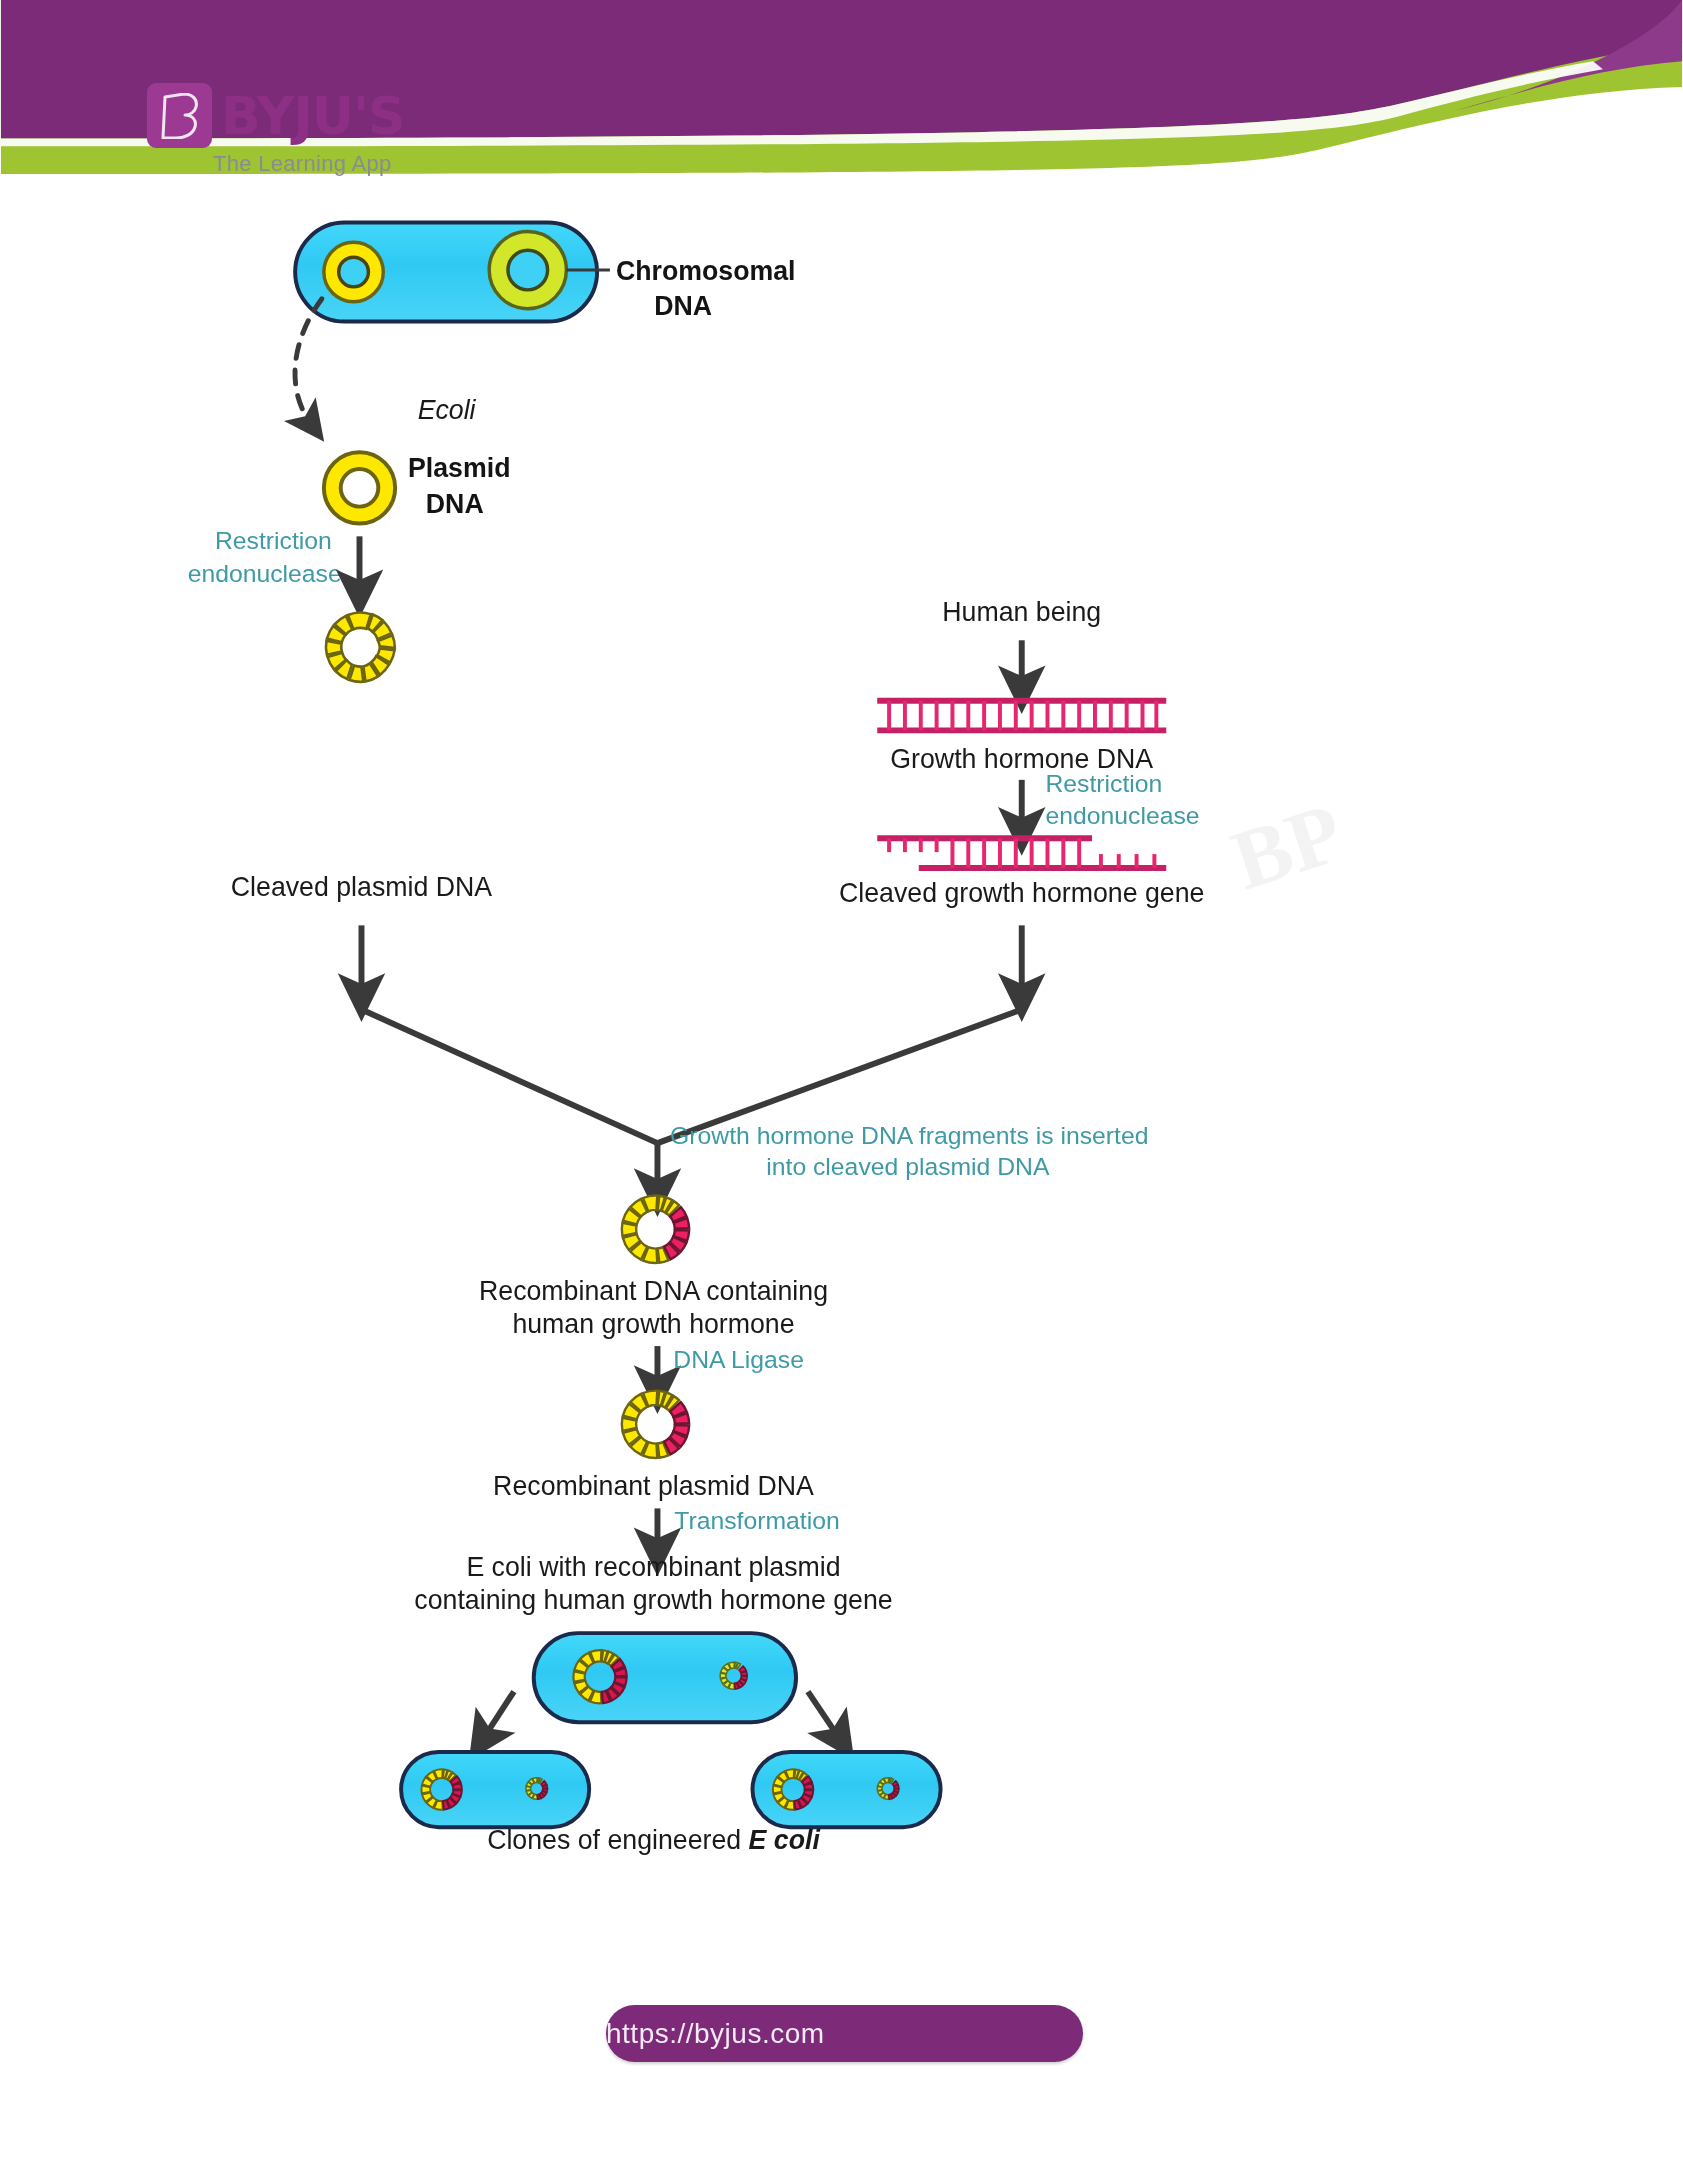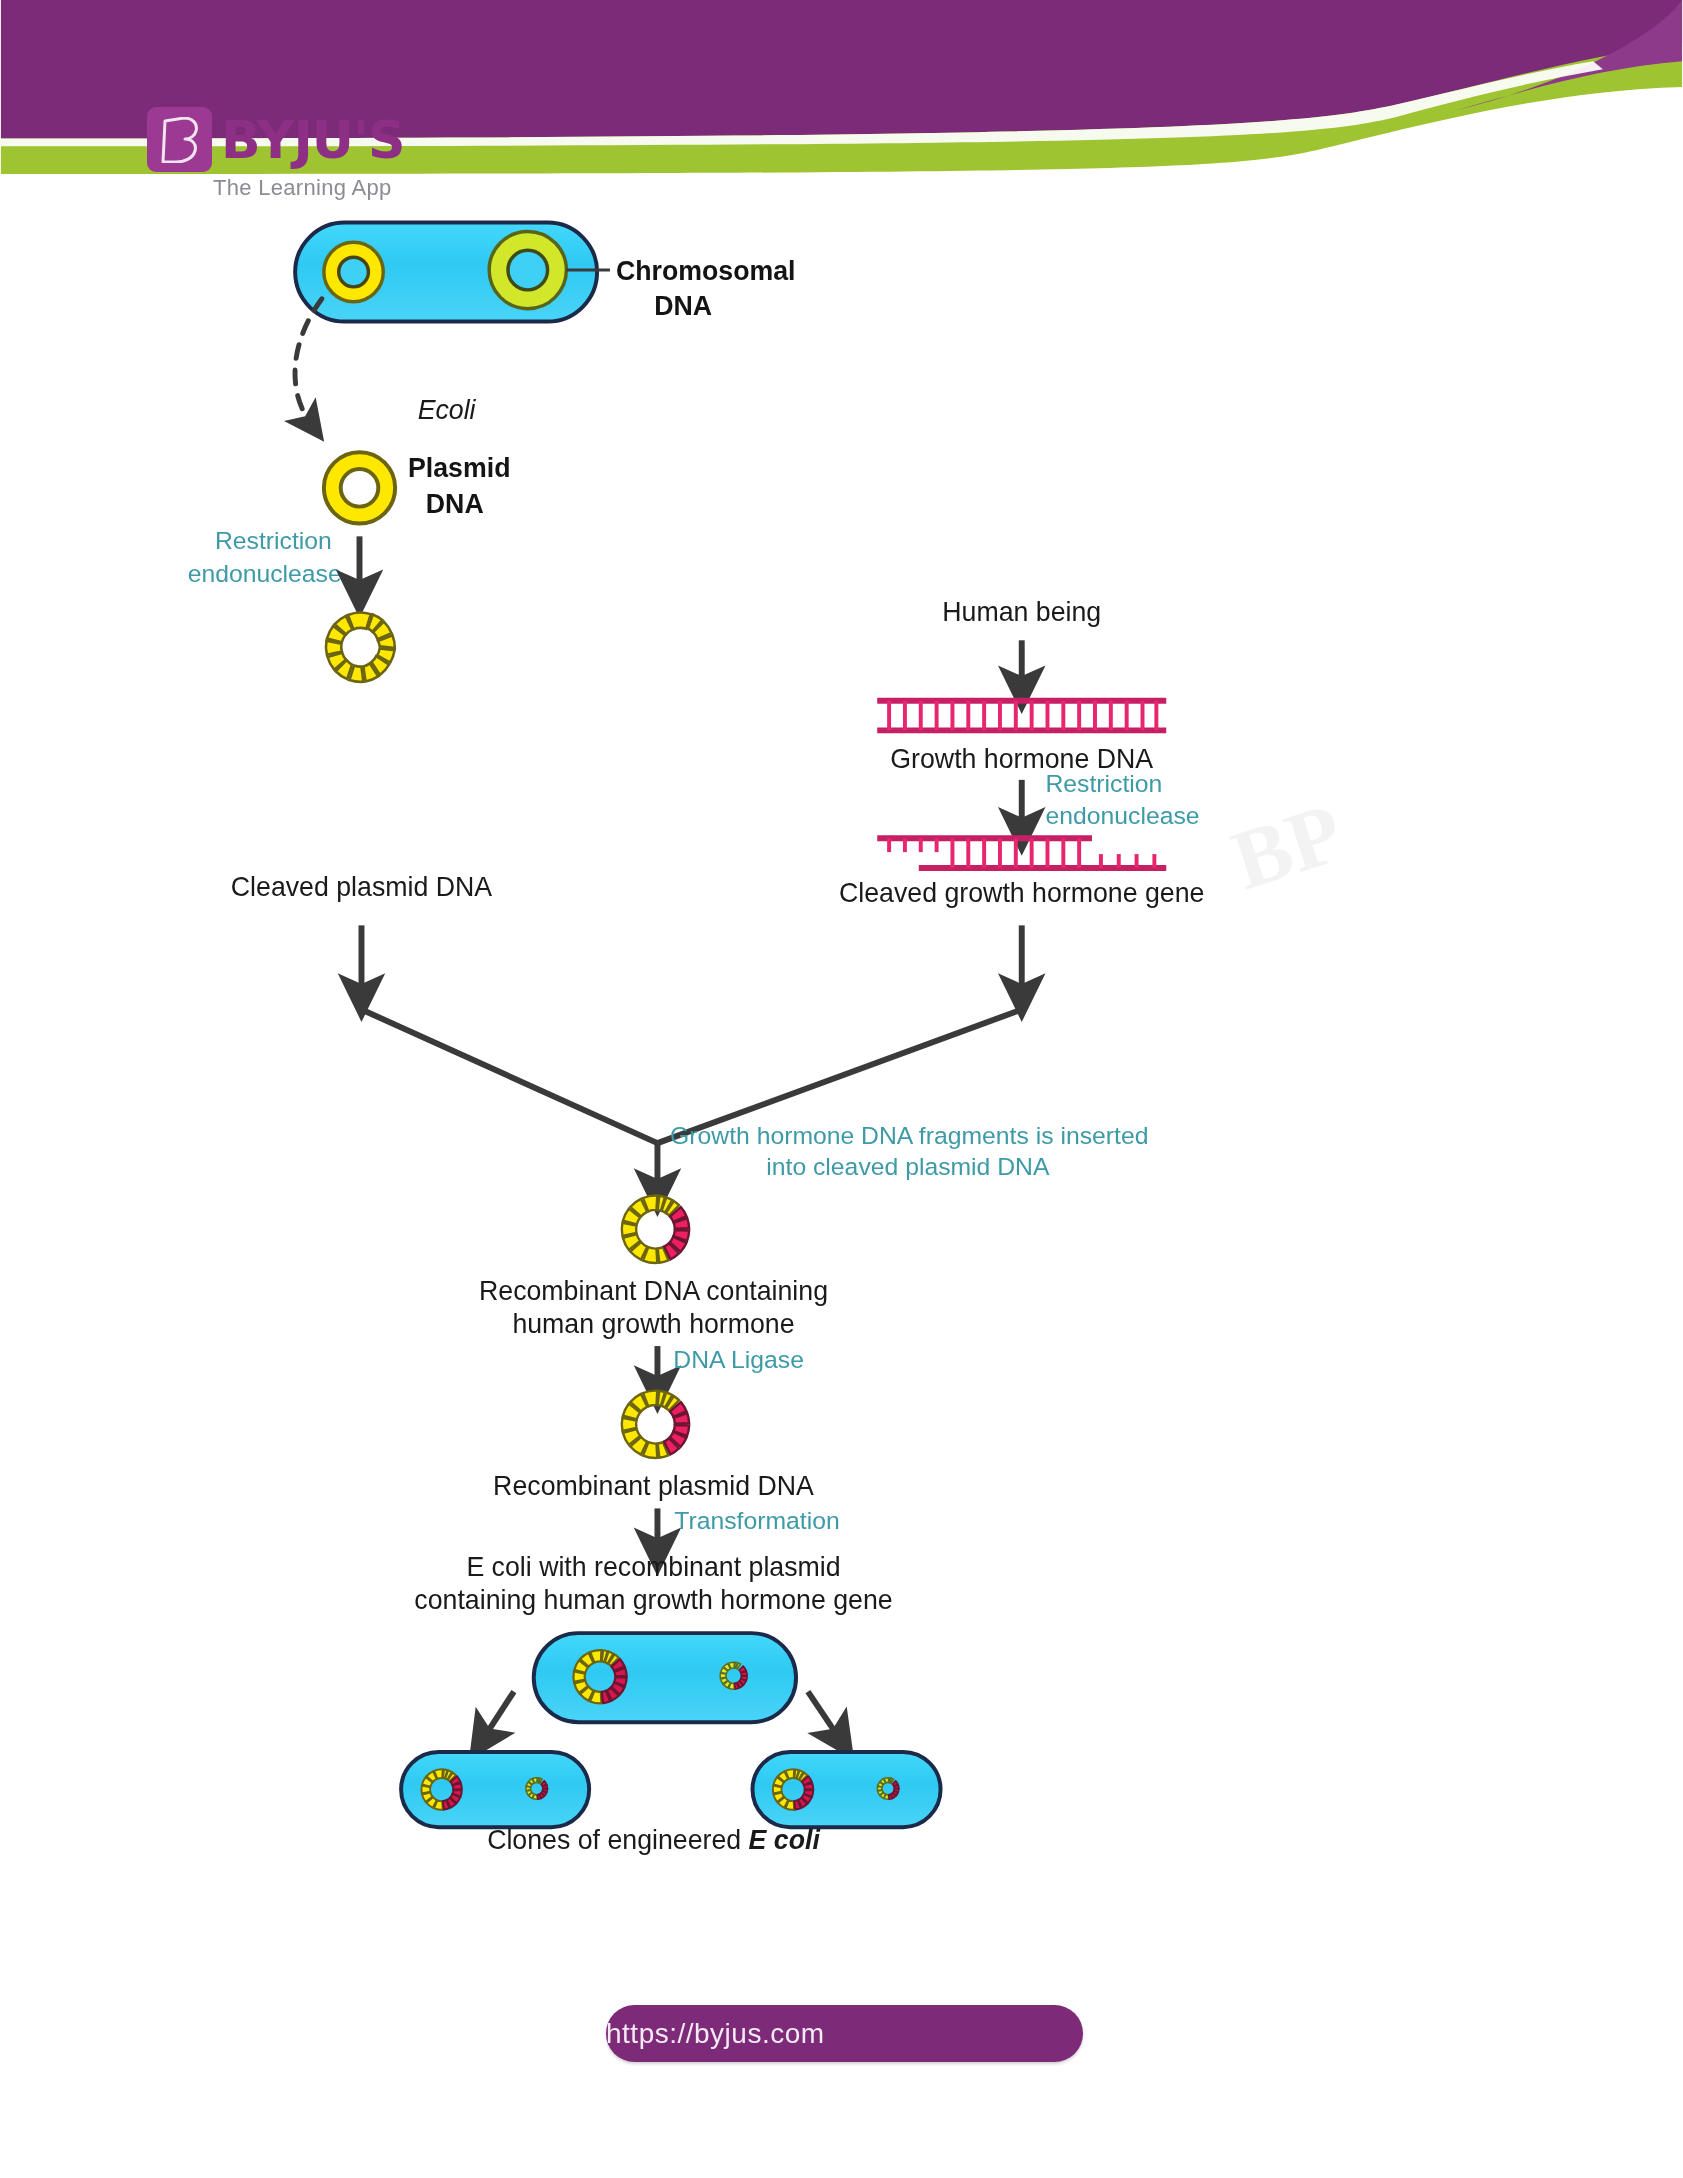--- a/index.html
+++ b/index.html
@@ -10,21 +10,21 @@
     position:relative;
     overflow:hidden;
   }
 
   
   #header-band{position:absolute;left:0;top:0;width:1683px;height:178px;overflow:hidden;}
   #header-band svg{display:block;}
 
   
   #logo{position:absolute;left:147px;top:83px;display:flex;flex-direction:column;}
-  #logo-row{display:flex;align-items:center;margin-top:24px;}
+  #logo-row{display:flex;align-items:center;}
   #logo-mark{
     width:65px;height:65px;background:#9c3a93;border-radius:9px;
     position:relative;flex:0 0 auto;
   }
   #logo-mark .bshape{
     position:absolute;left:13px;top:10px;width:40px;height:46px;
   }
   #logo-word{
     font-family:"DejaVu Sans", sans-serif;
     font-weight:bold;font-size:52px;letter-spacing:-1px;

